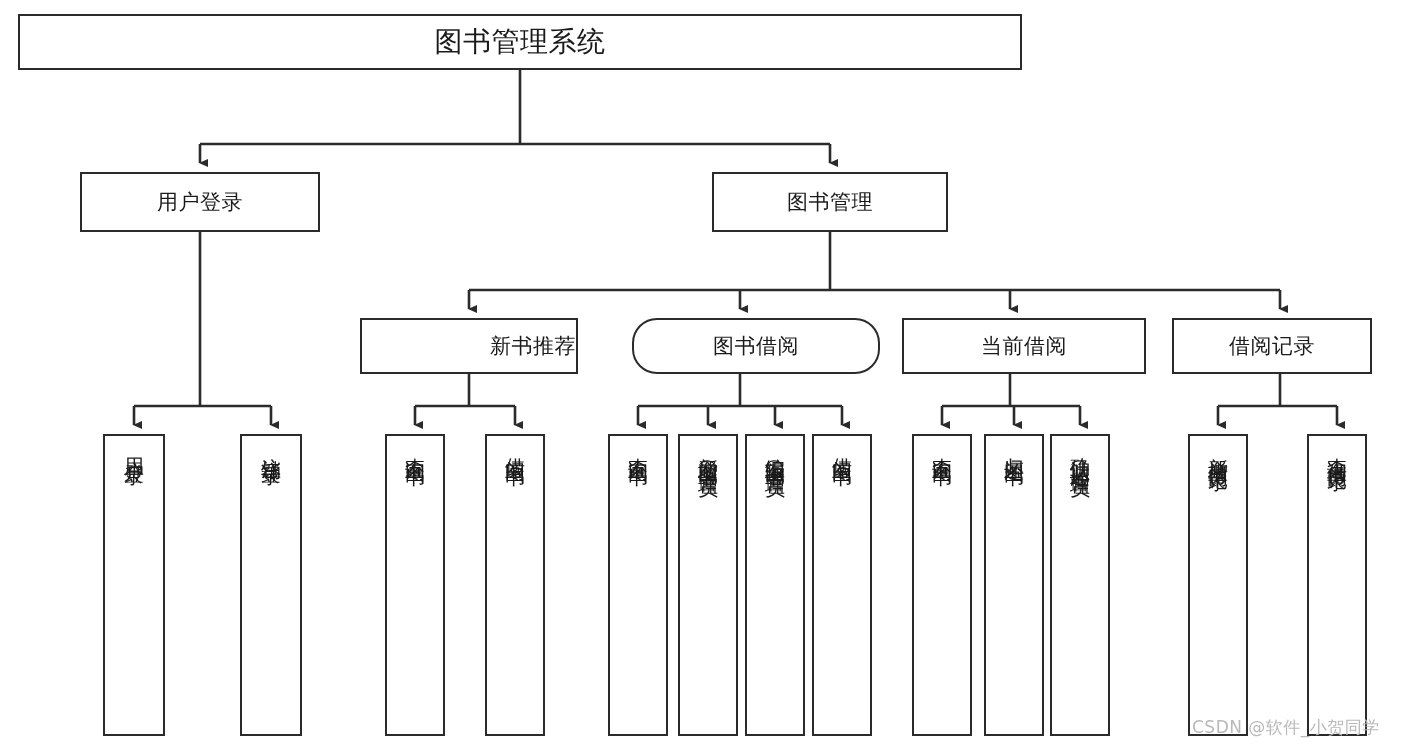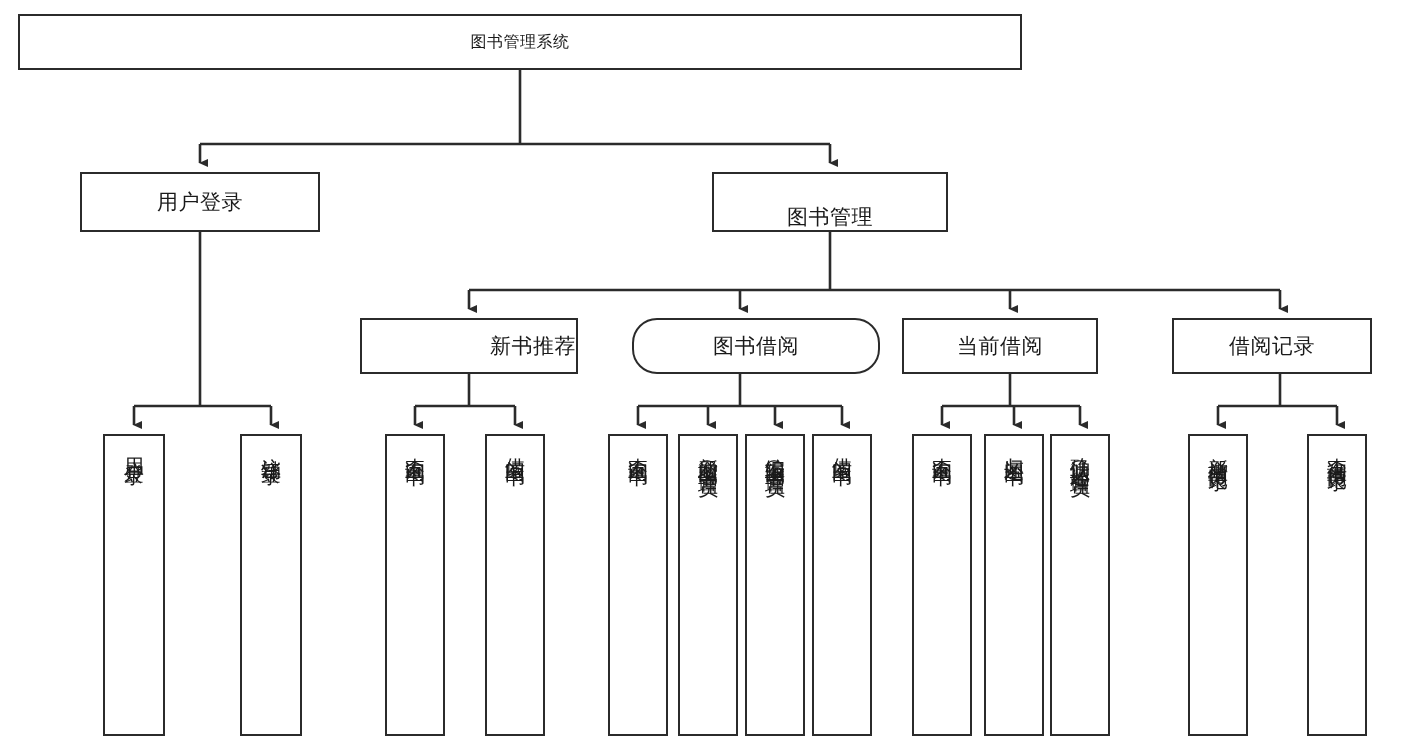--- a/index.html
+++ b/index.html
@@ -39,21 +39,21 @@
     display: block;
     text-align: center;
     line-height: 1.18;
     letter-spacing: 0.5px;
   }
   
   .node.horiz .node-label {
     writing-mode: horizontal-tb;
     font-size: 21px;
   }
-  .node.root .node-label { font-size: 16px; }
+  .node.root .node-label { font-size: 28px; }
   
   .node.vert {
     align-items: flex-start;
     justify-content: center;
     padding-top: 6px;
   }
   .node.vert .node-label {
     writing-mode: vertical-rl;
     text-orientation: upright;
     font-size: 20px;
@@ -118,31 +118,31 @@
       </g>
   </svg>
 
   <div class="node horiz root" id="n-root" style="left: 18px; top: 14px; width: 1004px; height: 56px;">
     <span class="node-label">图书管理系统</span>
   </div>
 
   <div class="node horiz" id="n-user-login" style="left: 80px; top: 172px; width: 240px; height: 60px;">
     <span class="node-label">用户登录</span>
   </div>
-  <div class="node horiz" id="n-book-manage" style="left: 712px; top: 172px; width: 236px; height: 60px; align-items: flex-end;">
+  <div class="node horiz" id="n-book-manage" style="left: 712px; top: 172px; width: 236px; height: 60px;">
     <span class="node-label">图书管理</span>
   </div>
 
   <div class="node horiz" id="n-new-book-rec" style="left: 360px; top: 318px; width: 218px; height: 56px; justify-content: flex-end;">
     <span class="node-label">新书推荐</span>
   </div>
   <div class="node horiz" id="n-book-borrow" style="left: 632px; top: 318px; width: 248px; height: 56px; border-radius: 25px;">
     <span class="node-label">图书借阅</span>
   </div>
-  <div class="node horiz" id="n-current-borrow" style="left: 902px; top: 318px; width: 196px; height: 56px;">
+  <div class="node horiz" id="n-current-borrow" style="left: 902px; top: 318px; width: 244px; height: 56px;">
     <span class="node-label">当前借阅</span>
   </div>
   <div class="node horiz" id="n-borrow-record" style="left: 1172px; top: 318px; width: 200px; height: 56px;">
     <span class="node-label">借阅记录</span>
   </div>
 
   <div class="node vert" id="n-leaf-user-login" style="left: 103px; top: 434px; width: 62px; height: 302px;">
     <span class="node-label">用户登录</span>
   </div>
   <div class="node vert" id="n-leaf-logout" style="left: 240px; top: 434px; width: 62px; height: 302px;">
@@ -175,14 +175,15 @@
   <div class="node vert" id="n-leaf-confirm-return" style="left: 1050px; top: 434px; width: 60px; height: 302px;">
     <span class="node-label">确认归还（管理员）</span>
   </div>
   <div class="node vert" id="n-leaf-add-record" style="left: 1188px; top: 434px; width: 60px; height: 302px;">
     <span class="node-label">新增借阅记录</span>
   </div>
   <div class="node vert" id="n-leaf-query-record" style="left: 1307px; top: 434px; width: 60px; height: 302px;">
     <span class="node-label">查询借阅记录</span>
   </div>
 
+  <div class="watermark" id="wm" style="left: 1192px; top: 716px;">CSDN @软件_小贺同学</div>
 
 </div>
 
 </body></html>

